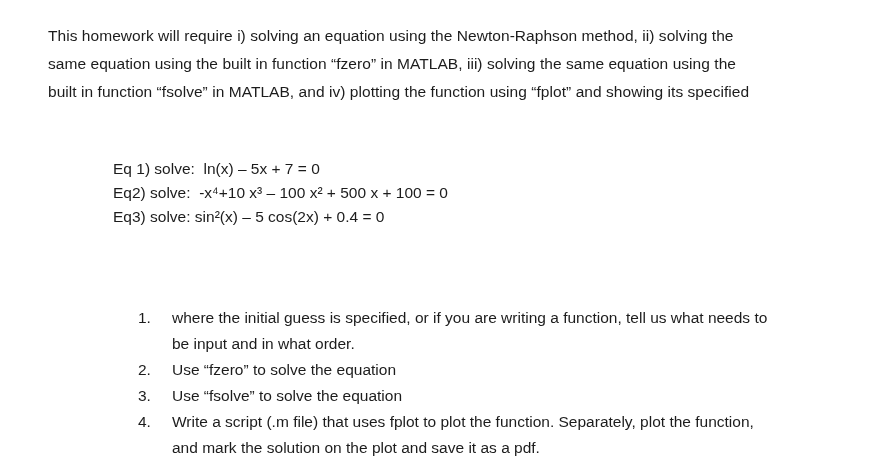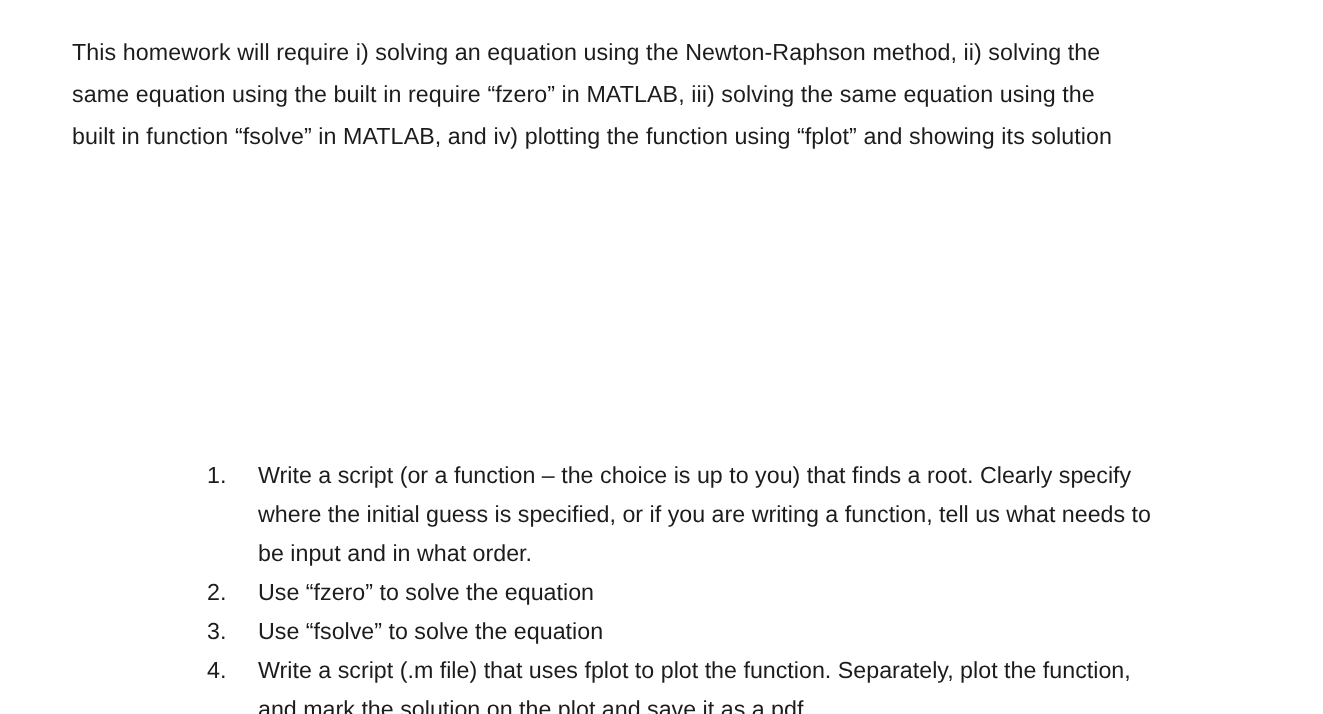--- a/index.html
+++ b/index.html
@@ -53,32 +53,36 @@
   }
   .task-text { flex: 1 1 auto; }
 </style>
 </head>
 <body>
 
 <div class="page">
 
   <div class="intro">
     <span class="line">This homework will require i) solving an equation using the Newton-Raphson method, ii) solving the</span>
-    <span class="line">same equation using the built in require “fzero” in MATLAB, iii) solving the same equation using the</span>
-    <span class="line">built in function “fsolve” in MATLAB, and iv) plotting the function using “fplot” and showing its solution</span>
+    <span class="line">same equation using the built in function “fzero” in MATLAB, iii) solving the same equation using the</span>
+    <span class="line">built in function “fsolve” in MATLAB, and iv) plotting the function using “fplot” and showing its specified</span>
   </div>
 
+  <div class="equations">
+    <span class="line">Eq 1) solve:  ln(x) – 5x + 7 = 0</span>
+    <span class="line">Eq2) solve:  -x⁴+10 x³ – 100 x² + 500 x + 100 = 0</span>
+    <span class="line">Eq3) solve: sin²(x) – 5 cos(2x) + 0.4 = 0</span>
+  </div>
 
 
   <div class="tasks">
 
     <div class="task">
       <span class="task-number">1.</span>
       <div class="task-text">
-        <span class="line">Write a script (or a function – the choice is up to you) that finds a root. Clearly specify</span>
         <span class="line">where the initial guess is specified, or if you are writing a function, tell us what needs to</span>
         <span class="line">be input and in what order.</span>
       </div>
     </div>
 
     <div class="task">
       <span class="task-number">2.</span>
       <div class="task-text">
         <span class="line">Use “fzero” to solve the equation</span>
       </div>

